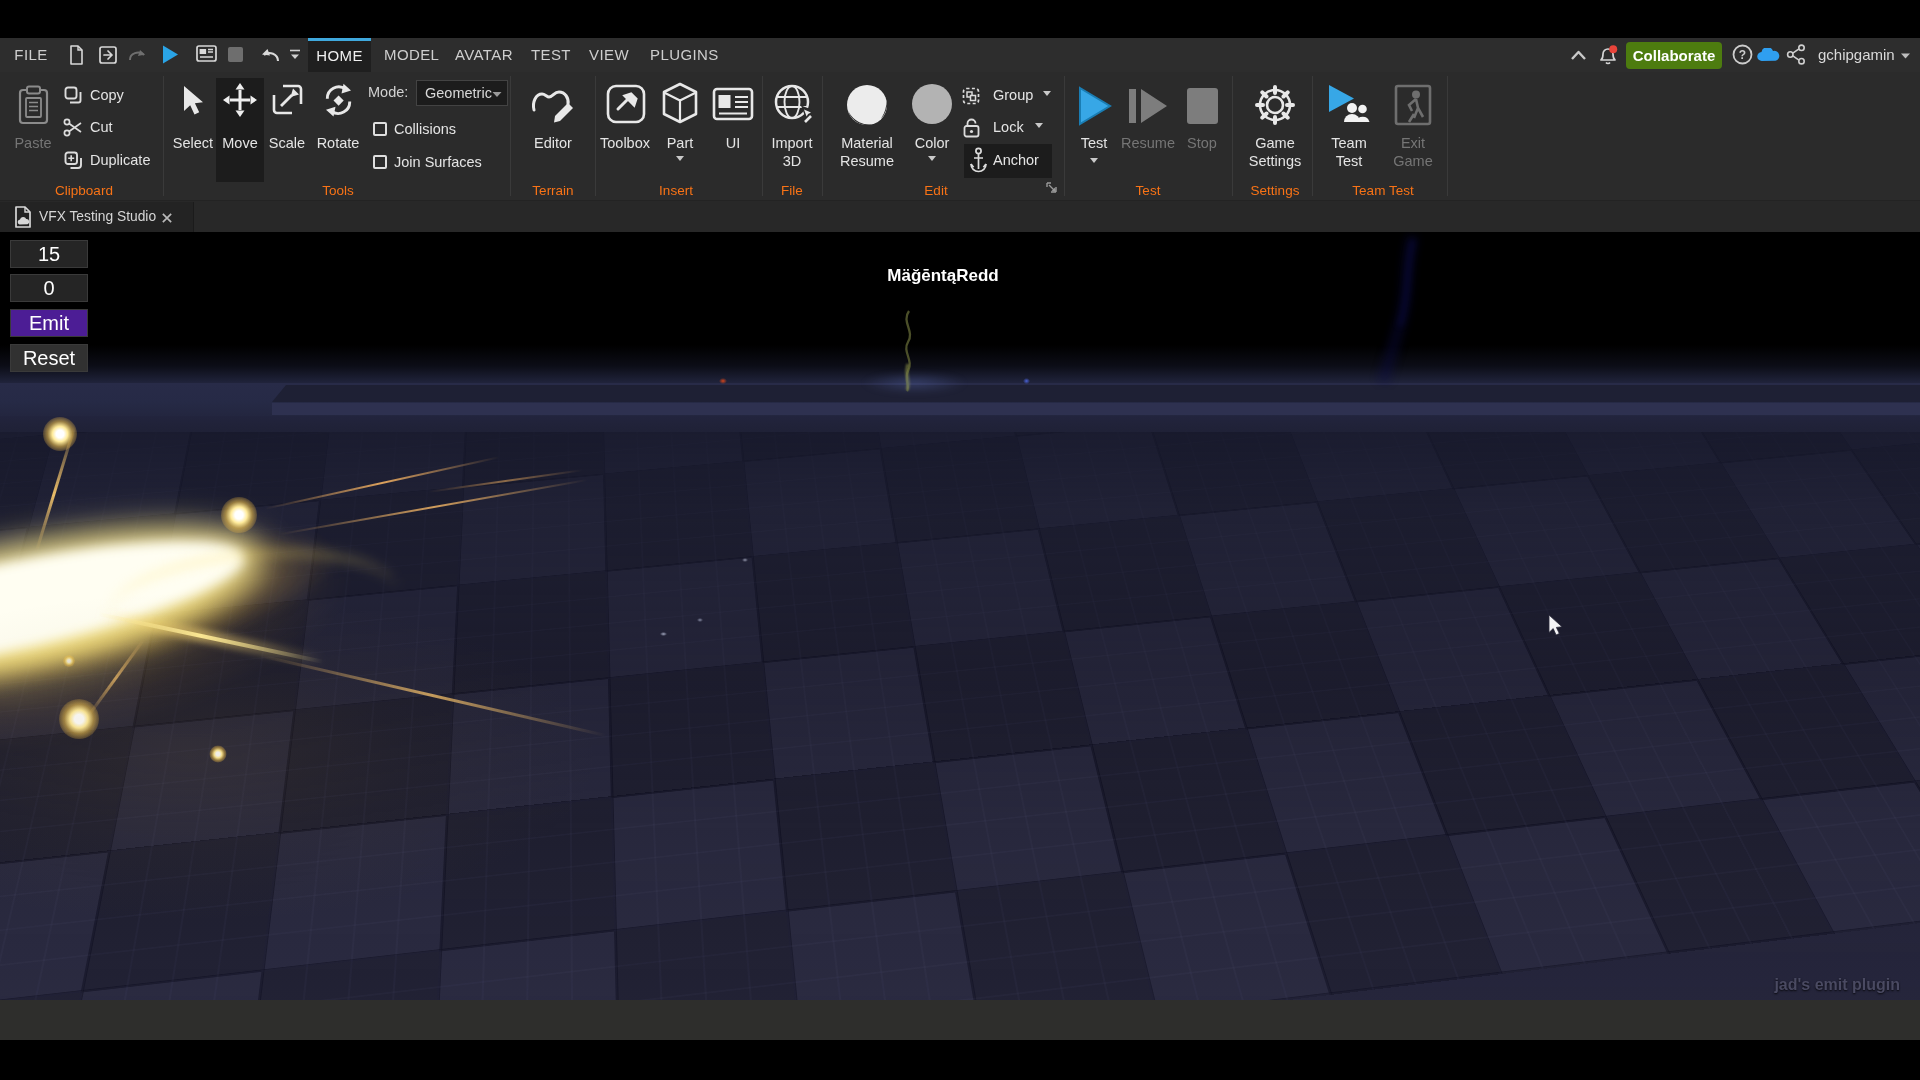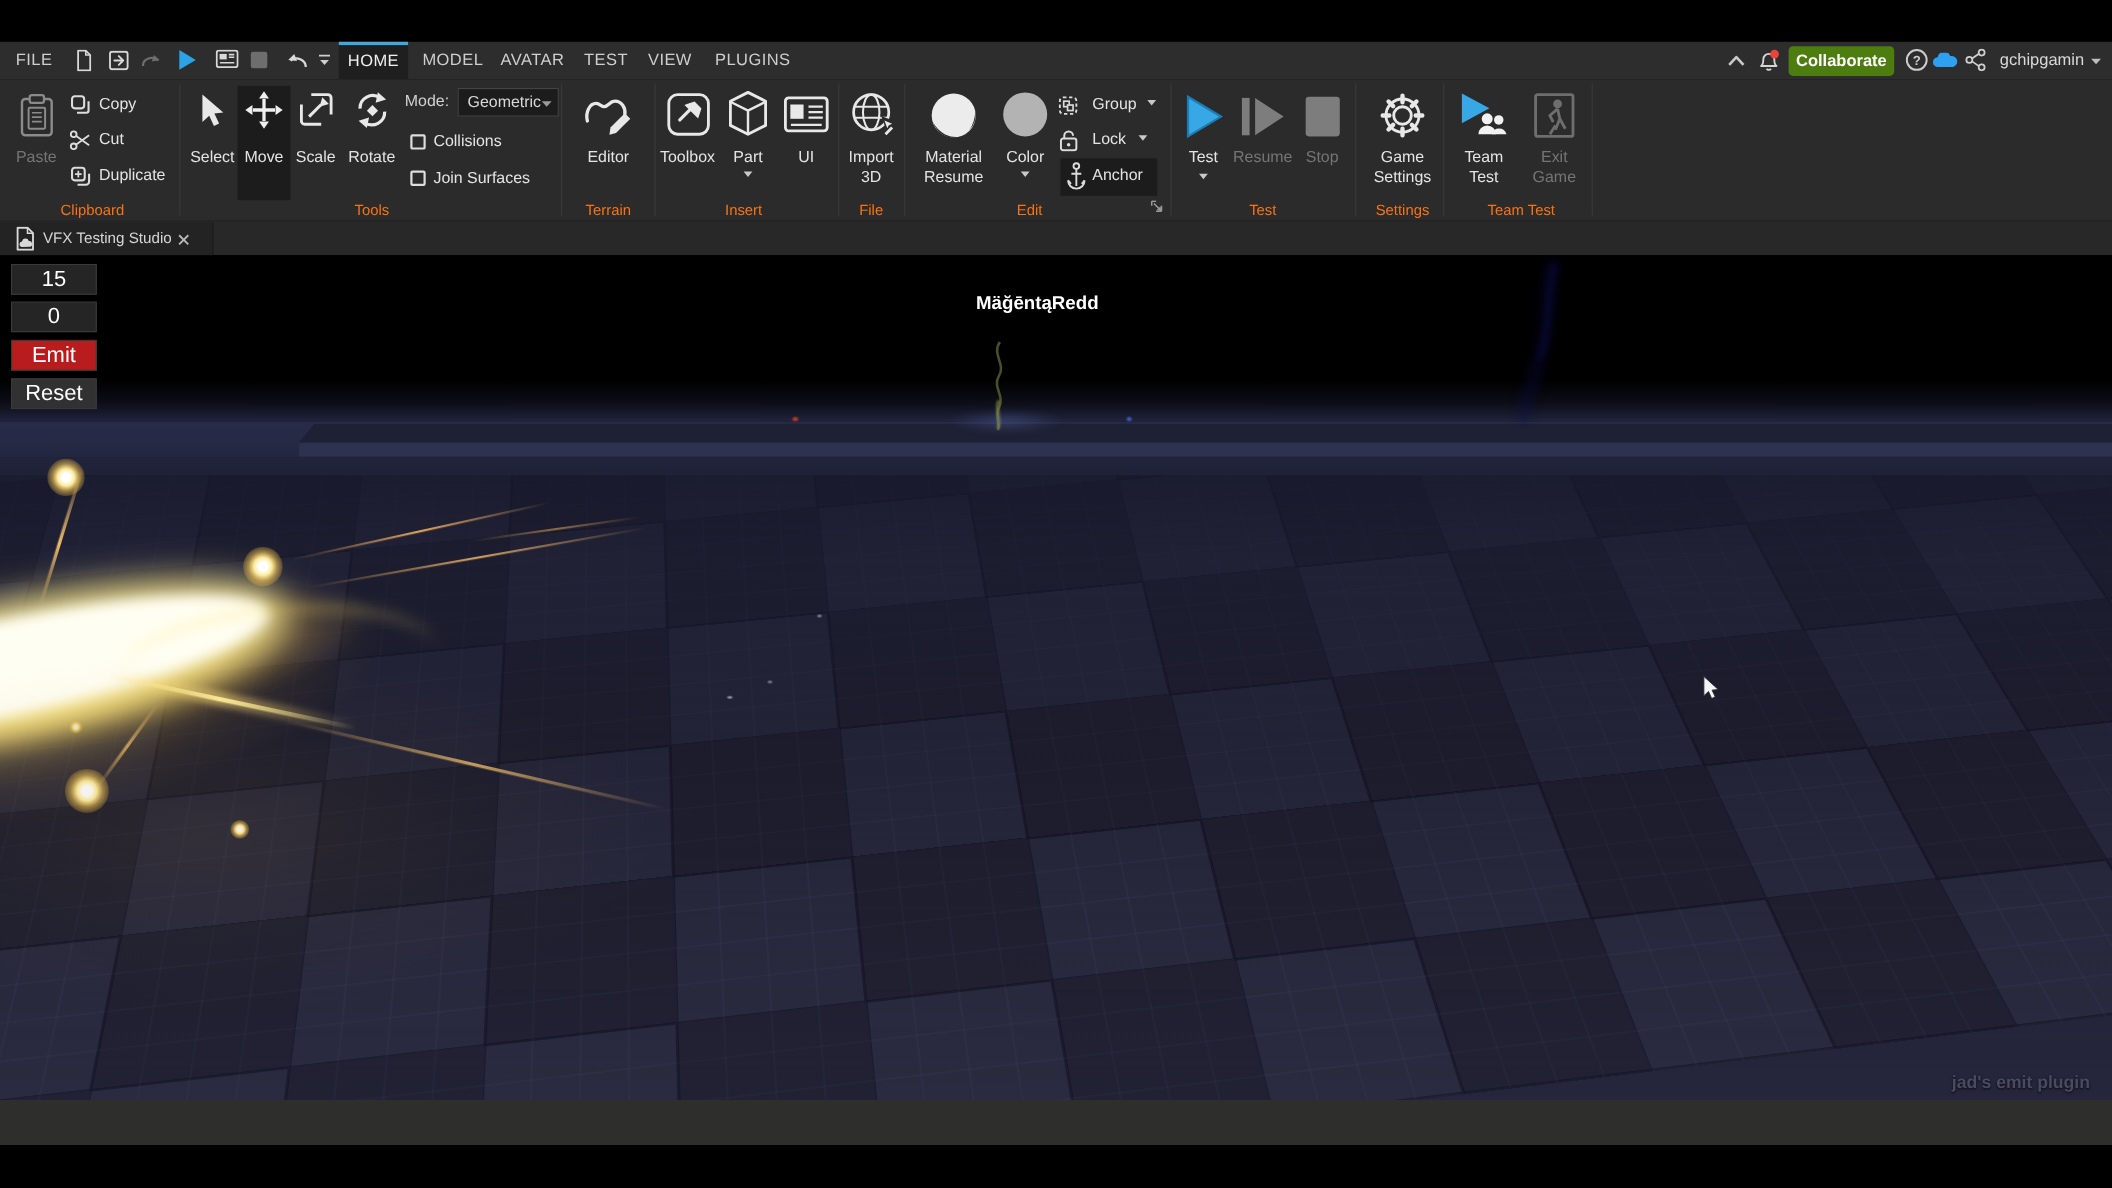--- a/index.html
+++ b/index.html
@@ -393,18 +393,18 @@
     <div class="abs" style="left:697px; top:386px; width:6px; height:4px; background:radial-gradient(closest-side,#c8d0ea,rgba(200,208,234,0)); opacity:0.6;"></div>
     <div class="abs" style="left:742px; top:326px; width:6px; height:4px; background:radial-gradient(closest-side,#d6dcf2,rgba(214,220,242,0)); opacity:0.6;"></div>
 
     <svg id="cursor" width="22" height="26" viewBox="0 0 22 26">
       <path d="M5,2 L5,19.5 L9.2,15.6 L12.1,22 L15.3,20.5 L12.4,14.4 L18,13.8 Z" fill="#f4f4f6" stroke="#2a2a3a" stroke-width="0.8"></path>
     </svg>
     <div id="uname">MäğēntąRedd</div>
     <div id="watermark">jad's emit plugin</div>
     <div class="pbtn" style="top:8px;  height:28px; line-height:26px; background:#252525;">15</div>
     <div class="pbtn" style="top:42px; height:28px; line-height:26px; background:#252525;">0</div>
-    <div class="pbtn" style="top:77px; height:28px; line-height:26px; background:#b91c1c;">Emit</div>
+    <div class="pbtn" style="top:77px; height:28px; line-height:26px; background:#4c1d95;">Emit</div>
     <div class="pbtn" style="top:112px;height:28px; line-height:26px; background:#313131;">Reset</div>
   </div>
 
   <div id="graybar"></div>
 </div>
 
 </body></html>

